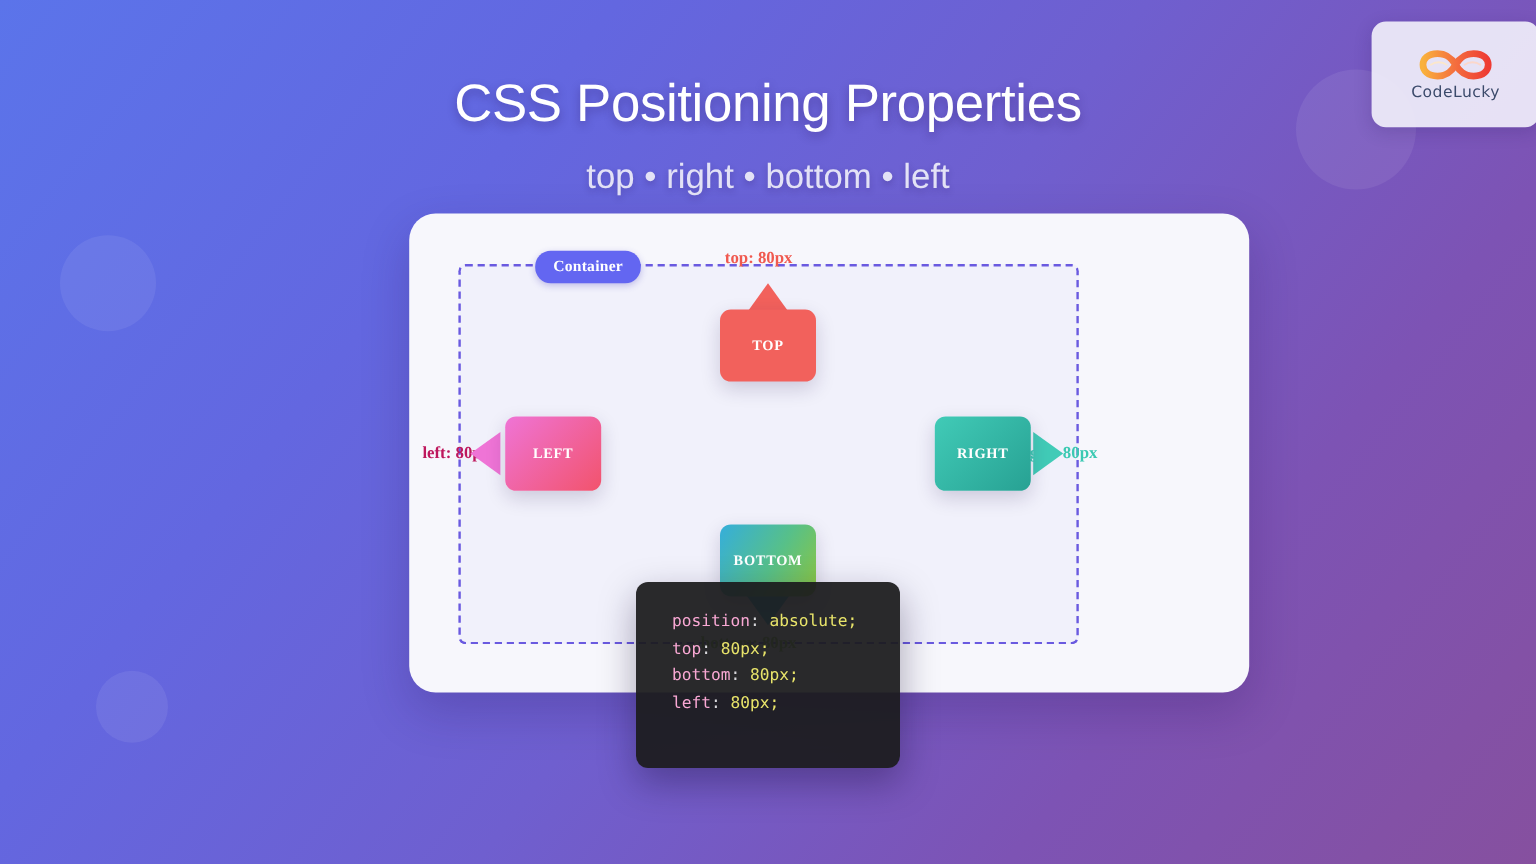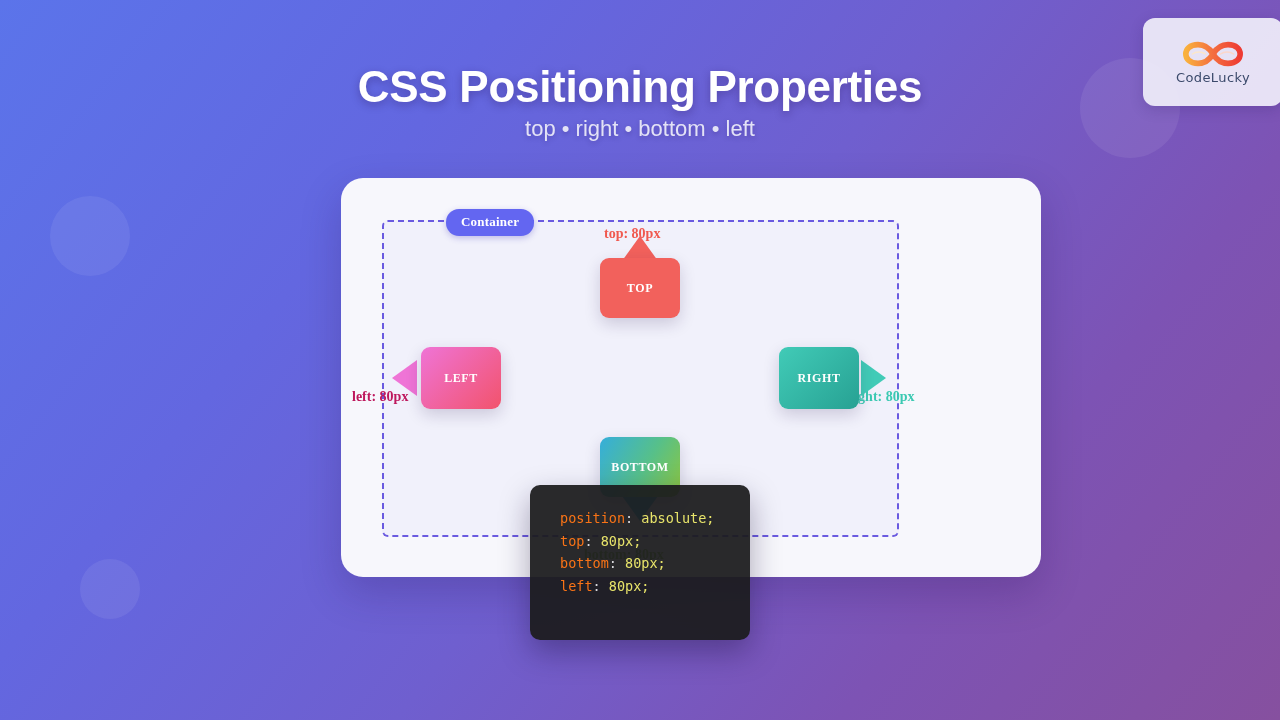--- a/index.html
+++ b/index.html
@@ -15,25 +15,25 @@
 
   
   .deco { position:absolute; border-radius:50%; background:rgba(255,255,255,0.075); pointer-events:none; }
   #deco-a { left:50px;  top:196px; width:80px;  height:80px; }
   #deco-b { left:80px;  top:559px; width:60px;  height:60px; }
   #deco-c { left:1080px;top:58px;  width:100px; height:100px; }
 
   
   #header { position:absolute; left:0; top:62px; width:1280px; text-align:center; }
   #page-title {
-    font-size:44px; font-weight:bold; color:#ffffff; letter-spacing:-0.3px;
+    font-size:44px; font-weight:normal; color:#ffffff; letter-spacing:-0.3px;
     text-shadow:0 3px 8px rgba(40,20,90,0.35);
   }
   #page-subtitle {
-    margin-top:4px; font-size:22px; color:#e3e2f6; font-weight:400;
+    margin-top:20px; font-size:29px; color:#e3e2f6; font-weight:400;
     text-shadow:0 2px 5px rgba(40,20,90,0.25);
   }
 
   
   #brand-badge {
     position:absolute; left:1143px; top:18px; width:140px; height:88px;
     background:rgba(240,238,250,0.92); border-radius:12px;
     box-shadow:0 4px 14px rgba(40,20,90,0.18);
     display:flex; flex-direction:column; align-items:center; justify-content:center; gap:1px;
   }
@@ -56,21 +56,21 @@
   }
   #container-badge {
     position:absolute; left:62px; top:-13px;
     background:#6366f1; color:#ffffff;
     font-size:13px; font-weight:bold; letter-spacing:0.2px;
     padding:5px 15px 6px; border-radius:13px;
     box-shadow:0 2px 6px rgba(70,60,190,0.3);
   }
 
   
-  .edge-label { position:absolute; font-size:14px; font-weight:bold; white-space:nowrap;margin-top:18px; }
+  .edge-label { position:absolute; font-size:14px; font-weight:bold; white-space:nowrap; }
   #label-top    { left:604px; top:190px; color:#f0594f; }
   #label-right  { left:848px; top:353px; color:#3bc9b2; }
   #label-bottom { left:584px; top:511px; color:#8ac63f; }
   #label-left   { left:352px; top:353px; color:#be185d; }
 
   
   .pos-box {
     position:absolute; border-radius:9px;
     display:flex; align-items:center; justify-content:center;
     color:#ffffff; font-size:12px; font-weight:bold; letter-spacing:0.6px;
@@ -118,21 +118,21 @@
 
   
   #code-panel {
     position:absolute; left:530px; top:485px; width:220px; height:155px;
     background:rgba(28,28,30,0.94); border-radius:10px;
     padding:22px 0 0 30px;
     box-shadow:0 12px 30px rgba(20,10,50,0.35);
     font-family:"DejaVu Sans Mono", monospace; font-size:13.5px; line-height:22.6px;
   }
   .code-line { white-space:nowrap; }
-  .code-prop { color:#f97316; }
+  .code-prop { color:#f9a8d4; }
   .code-punc { color:#d8d8dc; }
   .code-val  { color:#e8e46a; }
 </style>
 </head>
 <body>
 
 <div id="stage">
 
   <div class="deco" id="deco-a"></div>
   <div class="deco" id="deco-b"></div>

